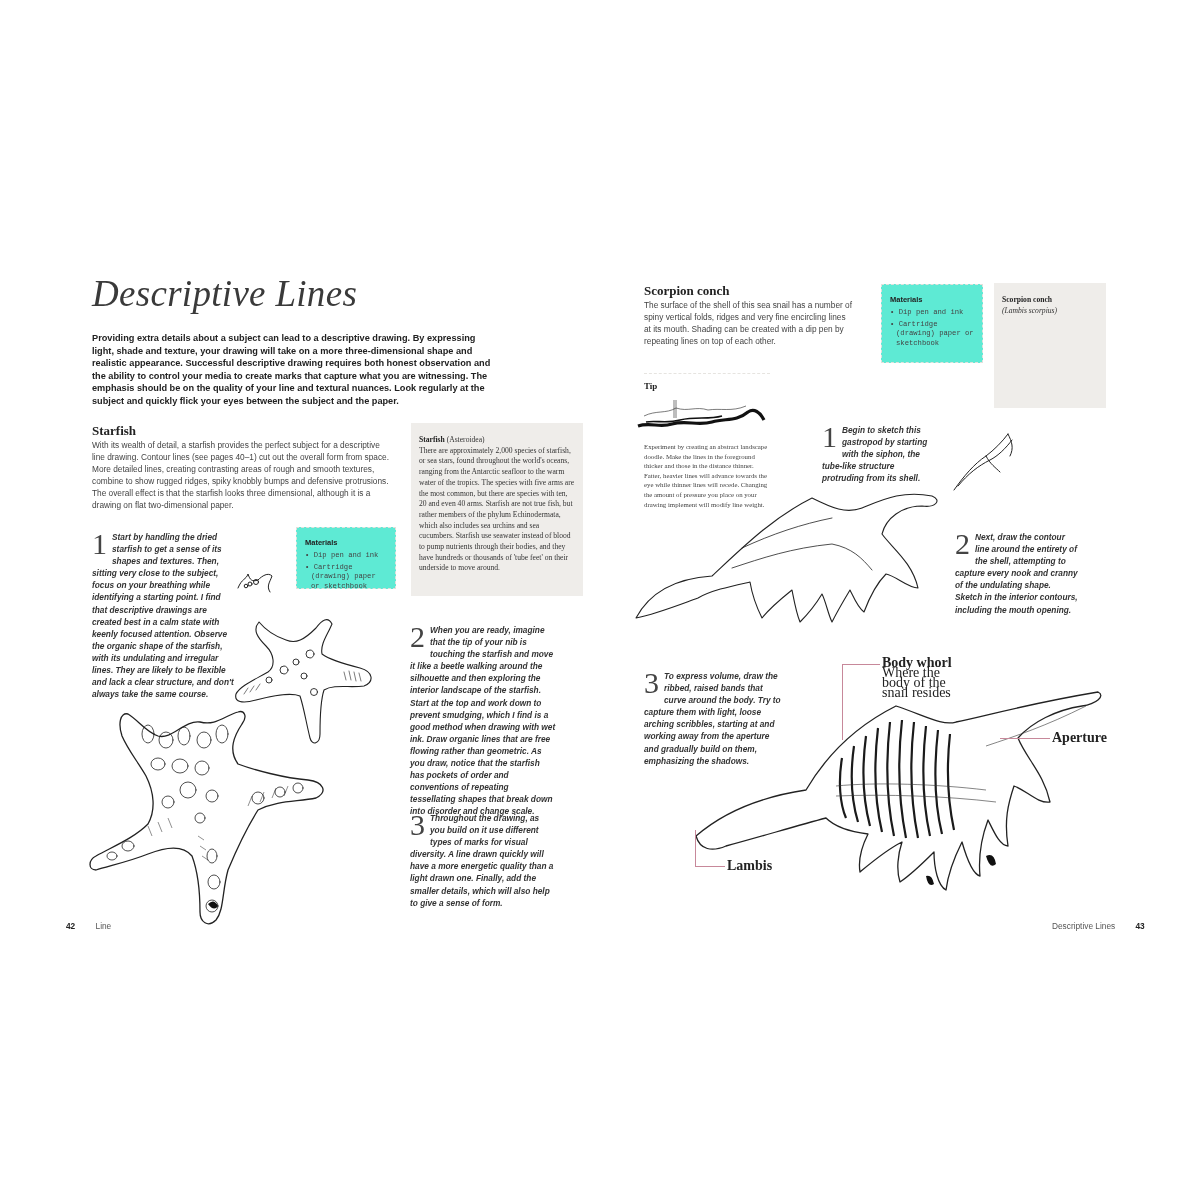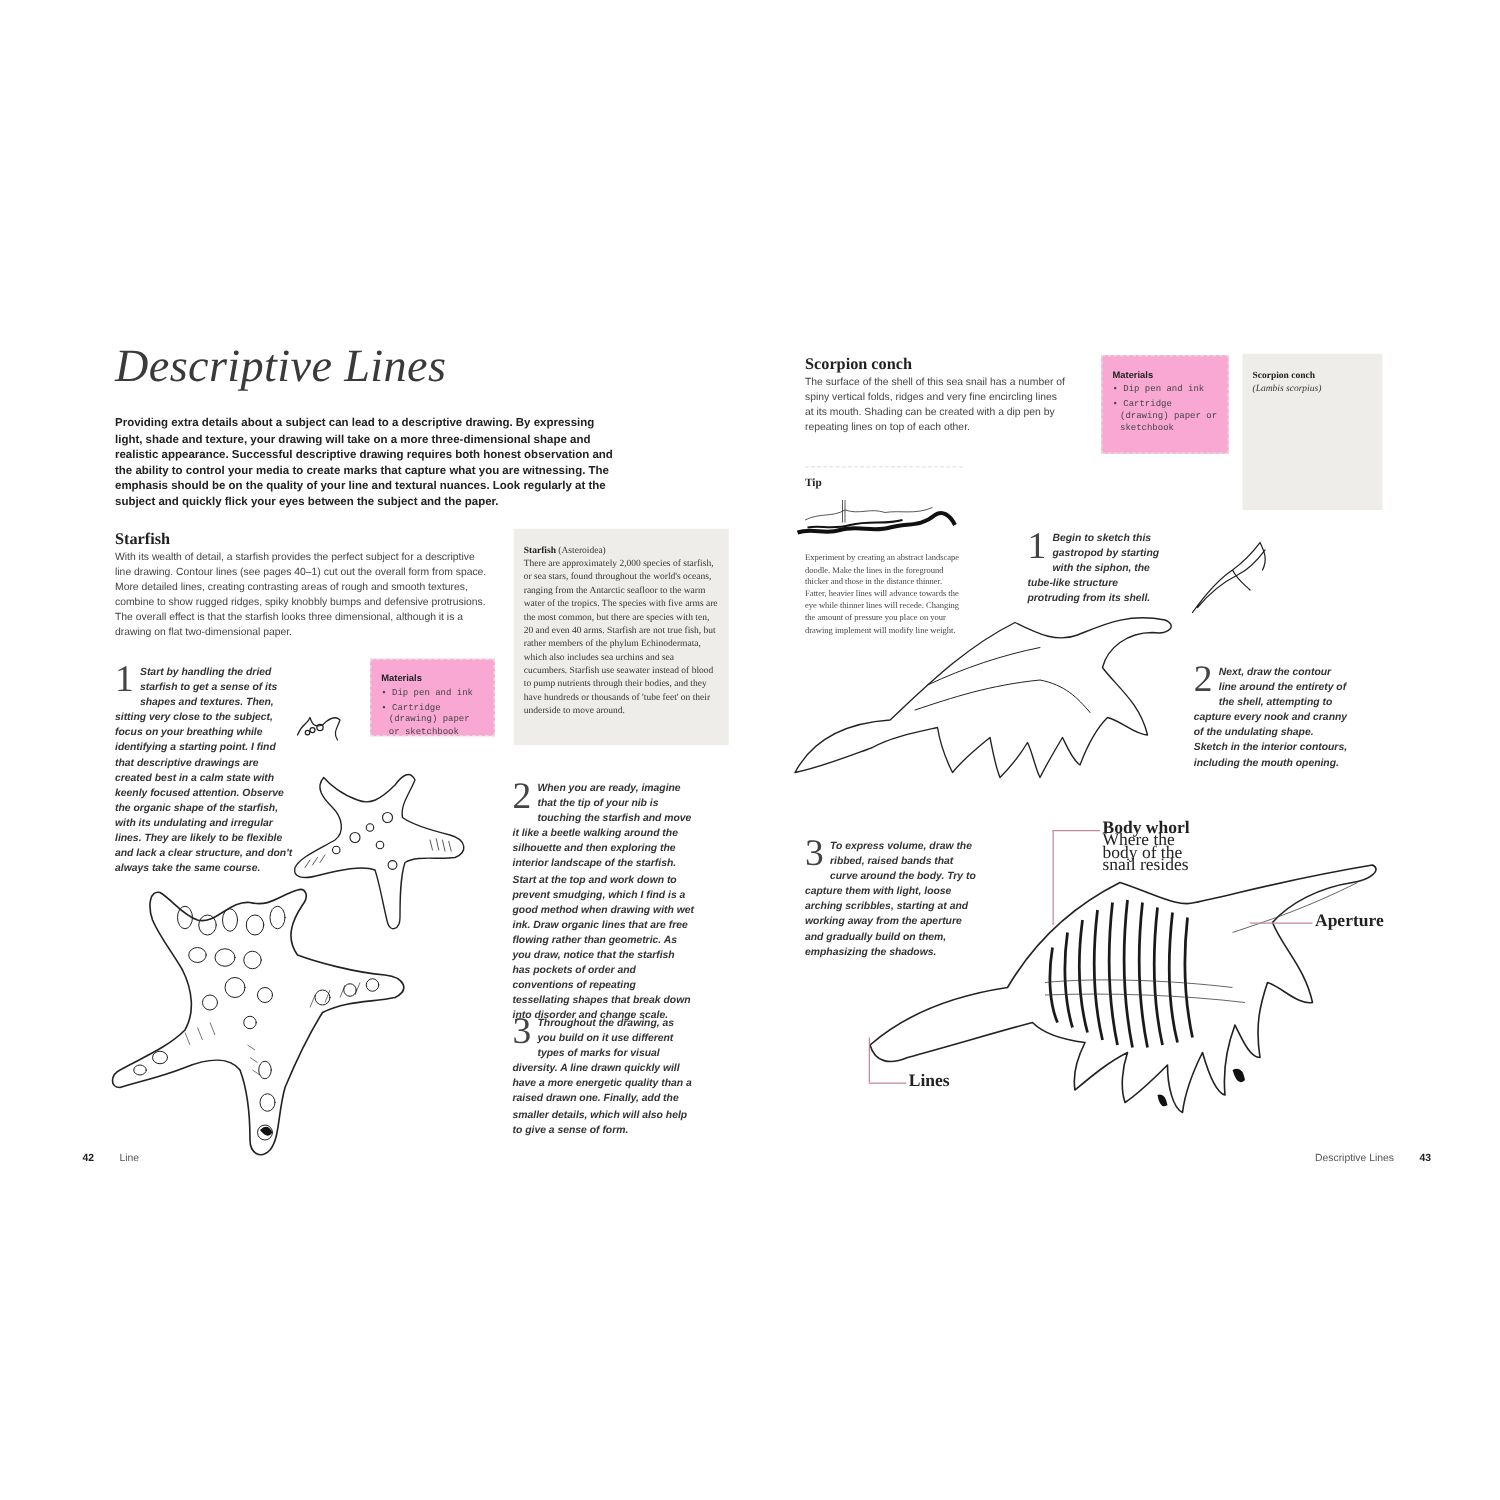--- a/index.html
+++ b/index.html
@@ -7,21 +7,21 @@
   body { position: relative; font-family: "Liberation Sans", sans-serif; color: #222; }
   .abs { position: absolute; }
   .page-title { left: 92px; top: 272px; font-family: "Liberation Serif", serif; font-style: italic; font-size: 37px; color: #3a3a3a; letter-spacing: 0.3px; }
   .intro { left: 92px; top: 332px; width: 400px; font-size: 9.2px; line-height: 12.6px; font-weight: bold; color: #222; }
   .sec-head { font-family: "Liberation Serif", serif; font-weight: bold; font-size: 13px; color: #222; }
   .body-sm { font-size: 8.3px; line-height: 12.1px; color: #444; }
   .step { font-size: 8.3px; line-height: 12.1px; font-style: italic; font-weight: bold; color: #333; }
   .step .num { float: left; font-family: "Liberation Serif", serif; font-style: normal; font-weight: normal; font-size: 30px; line-height: 24px; color: #444; margin-right: 5px; margin-top: 1px; }
   .box-grey { background: #efedea; padding: 12px 8px 8px 8px; font-family: "Liberation Serif", serif; font-size: 7.6px; line-height: 10.7px; color: #333; }
   .box-grey .bt { font-weight: bold; color: #222; }
-  .materials { border: 1px dashed #e2e0dc; background: #f9a8d4; padding: 10px 8px; }
+  .materials { border: 1px dashed #e2e0dc; background: #5eead4; padding: 10px 8px; }
   .materials .mt { font-family: "Liberation Sans", sans-serif; font-weight: bold; font-size: 7.5px; color: #222; margin-bottom: 4px; }
   .materials li { list-style: none; font-family: Liberation Mono, monospace; font-size: 7.2px; line-height: 9.5px; color: #444; margin-bottom: 2px; padding-left: 6px; text-indent: -6px; }
   .tip-box { border-top: 1px dashed #e6e4e0; }
   .tip-title { font-family: "Liberation Serif", serif; font-weight: bold; font-size: 9px; color: #222; }
   .tip-text { font-family: "Liberation Serif", serif; font-size: 6.8px; line-height: 9.6px; color: #444; }
   .callout { font-family: "Liberation Serif", serif; font-size: 14px; line-height: 10px; color: #222; }
   .callout b { font-weight: bold; }
   .pink-line { position: absolute; background: #c7889a; }
   .footer { font-size: 8.3px; color: #555; }
   .footer b { font-weight: bold; color: #222; }
@@ -60,21 +60,21 @@
 
 <div class="abs step" style="left:410px; top:624px; width:146px;">
   <span class="num">2</span>
   <span>When you are ready, imagine that the tip of your nib is touching the</span>
   <span>starfish and move it like a beetle walking around the silhouette and then exploring the interior landscape of the starfish. Start at the top and work down to prevent smudging, which I find is a good method when drawing with wet ink. Draw organic lines that are free flowing rather than geometric. As you draw, notice that the starfish has pockets of order and conventions of repeating tessellating shapes that break down into disorder and change scale.</span>
 </div>
 
 <div class="abs step" style="left:410px; top:812px; width:146px;">
   <span class="num">3</span>
   <span>Throughout the drawing, as you build on it use different types of</span>
-  <span>marks for visual diversity. A line drawn quickly will have a more energetic quality than a raised drawn one. Finally, add the smaller details, which will also help to give a sense of form.</span>
+  <span>marks for visual diversity. A line drawn quickly will have a more energetic quality than a light drawn one. Finally, add the smaller details, which will also help to give a sense of form.</span>
 </div>
 
 <svg style="left:236px; top:566px;" width="40" height="30">
   <path class="ink" stroke-width="1" d="M2 22 C6 12,10 14,12 8 C14 14,16 16,22 14 C26 10,32 6,36 10 C34 16,30 20,34 26"></path>
   <circle class="ink" cx="14" cy="18" r="2"></circle>
     <circle class="ink" cx="20" cy="16" r="2.5"></circle>
     <circle class="ink" cx="10" cy="20" r="1.8"></circle>
 </svg>
 
 <svg style="left:224px; top:610px;" width="170" height="140">
@@ -203,19 +203,19 @@
 </div>
 
 <div class="pink-line" style="left:1000px; top:738px; width:50px; height:1px;"></div>
 <div class="abs callout" style="left:1052px; top:733px;">
   <b>Aperture</b>
 </div>
 
 <div class="pink-line" style="left:695px; top:830px; width:1px; height:36px;"></div>
 <div class="pink-line" style="left:695px; top:866px; width:30px; height:1px;"></div>
 <div class="abs callout" style="left:727px; top:861px;">
-  <b>Lines</b>
+  <b>Lambis</b>
 </div>
 
 <div class="abs footer" style="left:1052px; top:921px;text-align:right;">
   <span>Descriptive Lines</span>
   <b style="margin-left:18px;">43</b>
 </div>
 
 </body></html>

